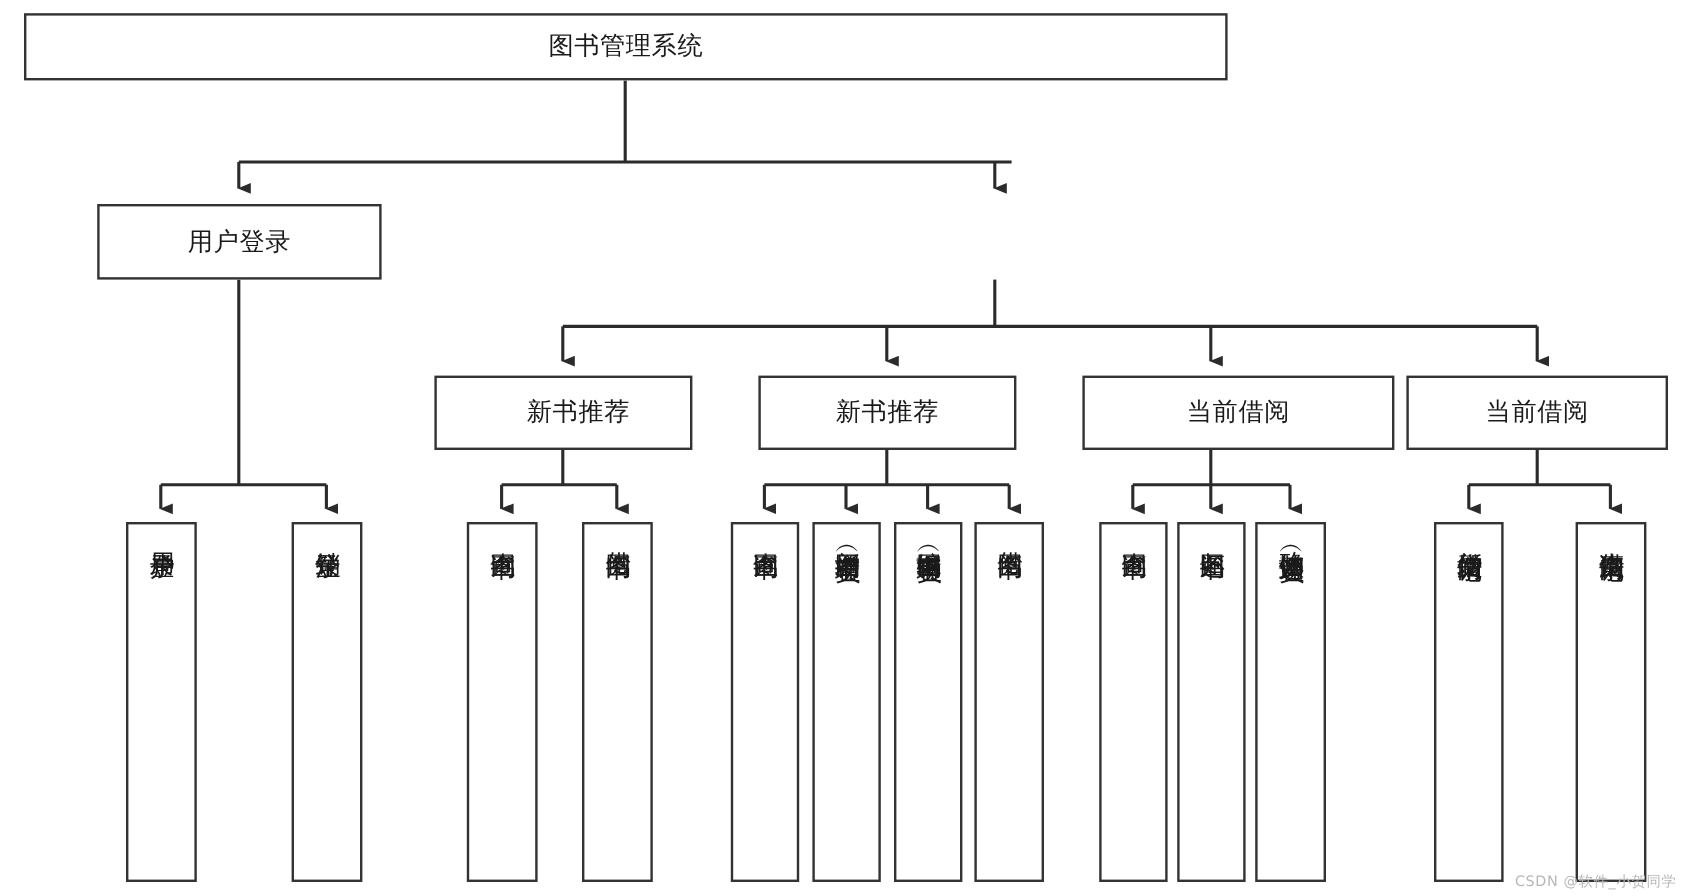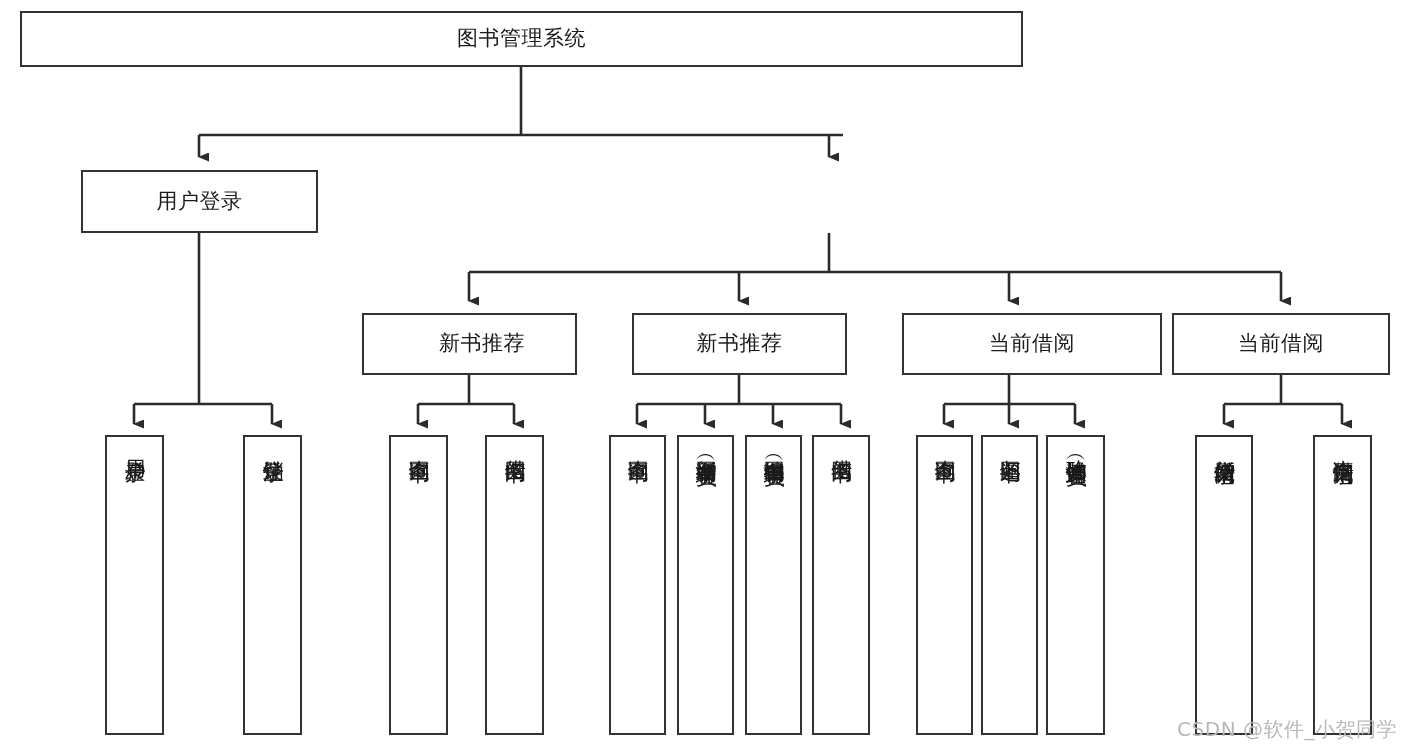--- a/index.html
+++ b/index.html
@@ -56,21 +56,21 @@
     text-orientation: upright;
     font-size: 21px;
     line-height: 1.22;
     white-space: nowrap;
     letter-spacing: 1px;
   }
   #watermark {
     position: absolute;
     right: 8px;
     bottom: 4px;
-    font-size: 20px;
+    font-size: 12px;
     color: #b8b8b8;
     white-space: nowrap;
     letter-spacing: 0.5px;
   }
 </style>
 </head>
 <body>
 
 <div id="diagram-root">
 

